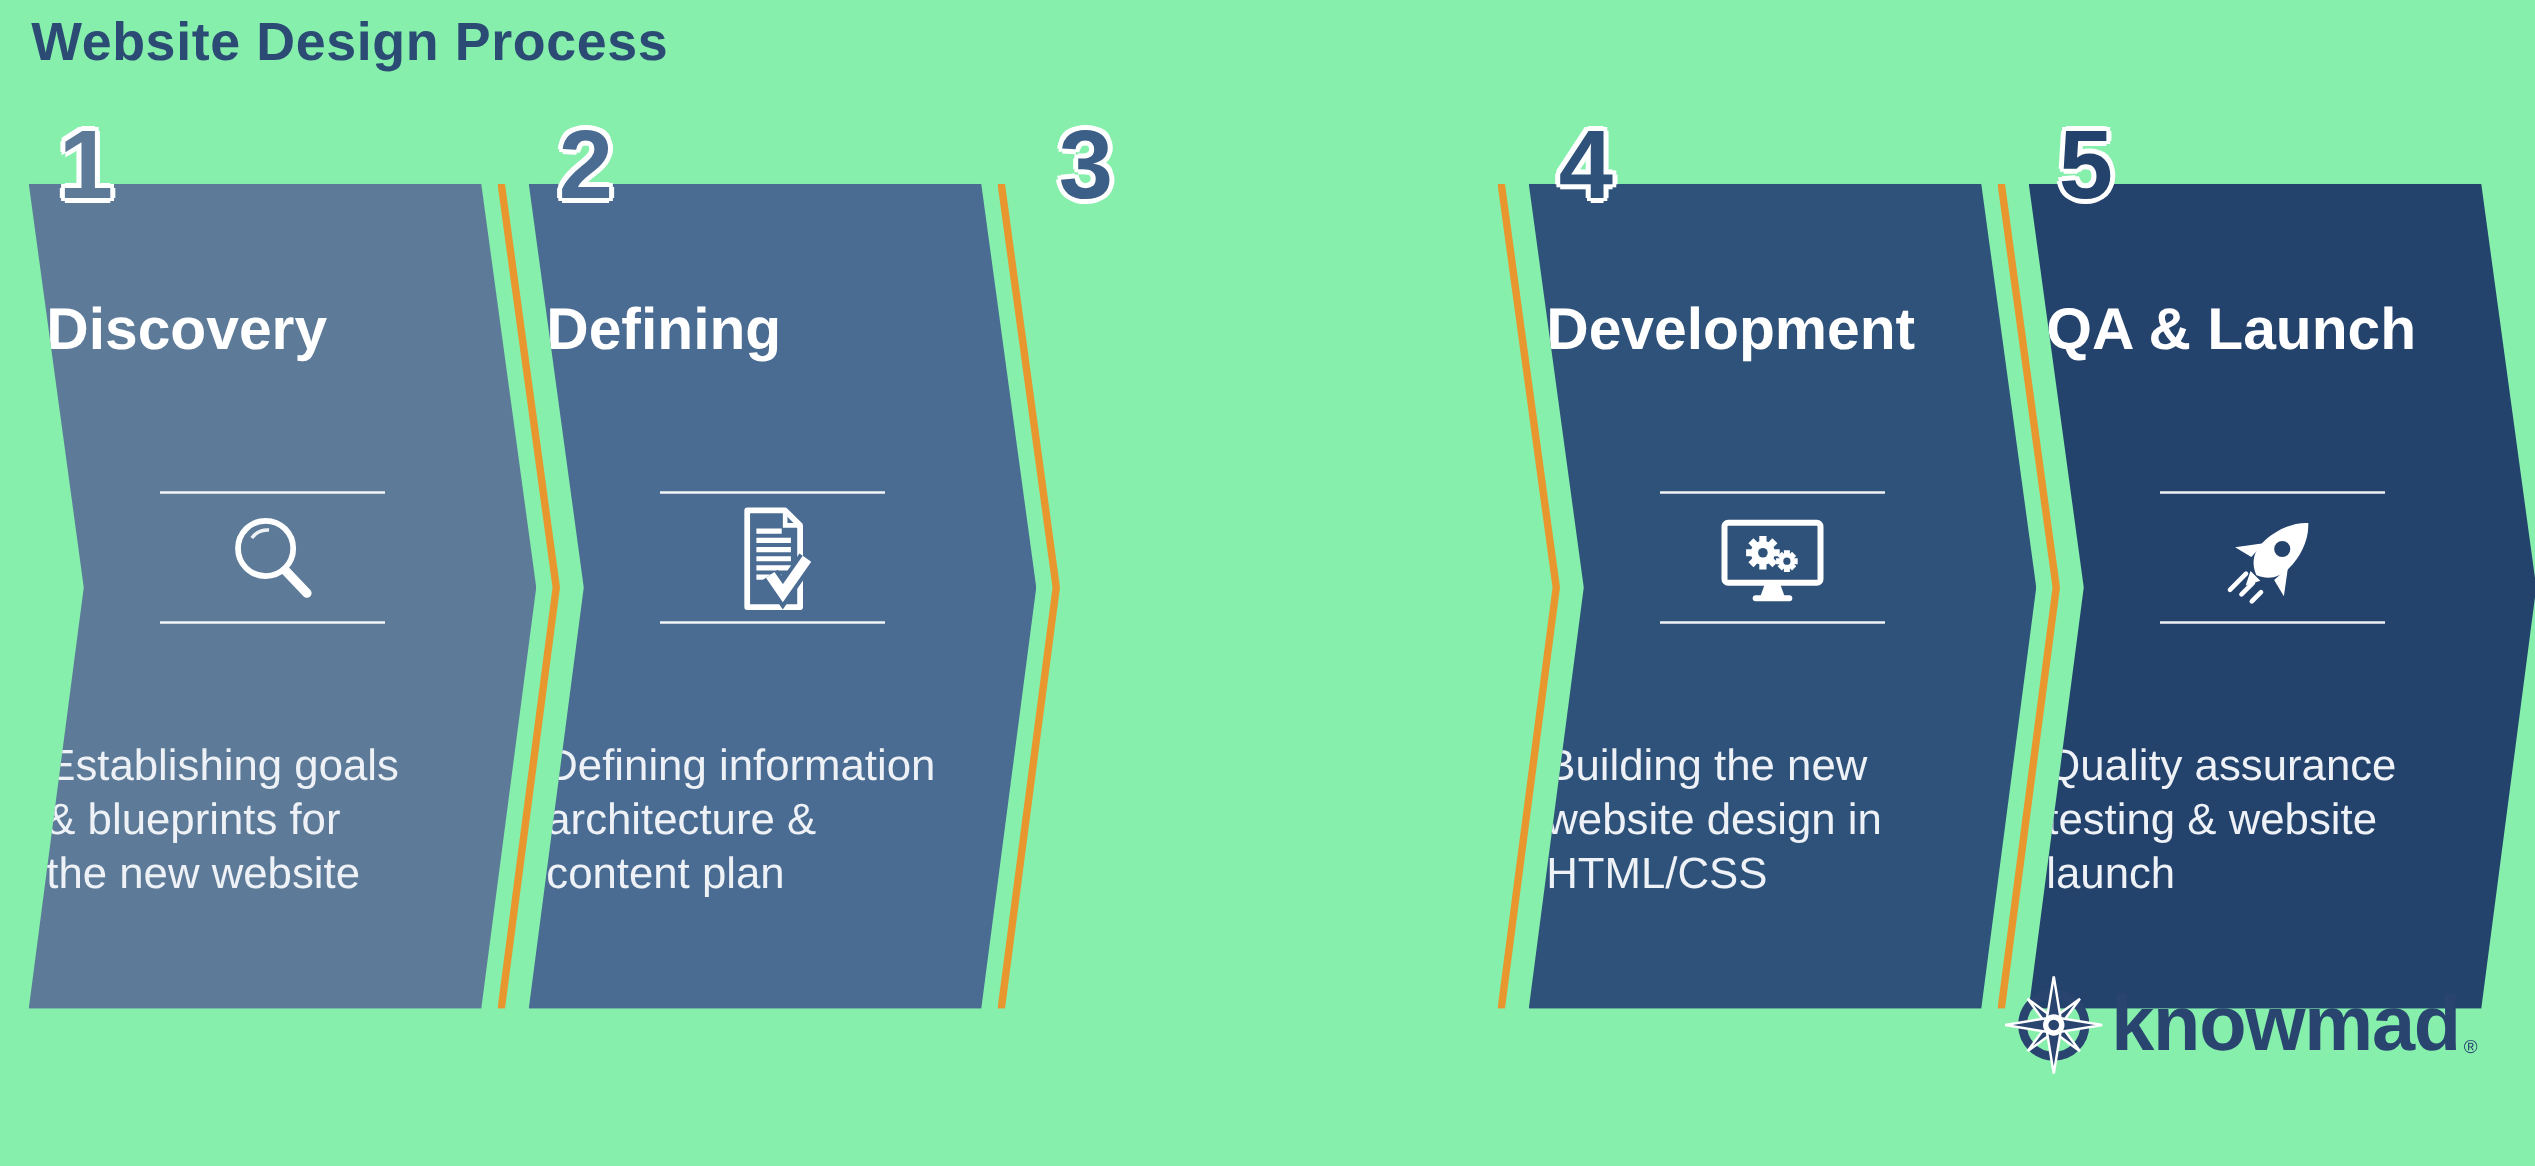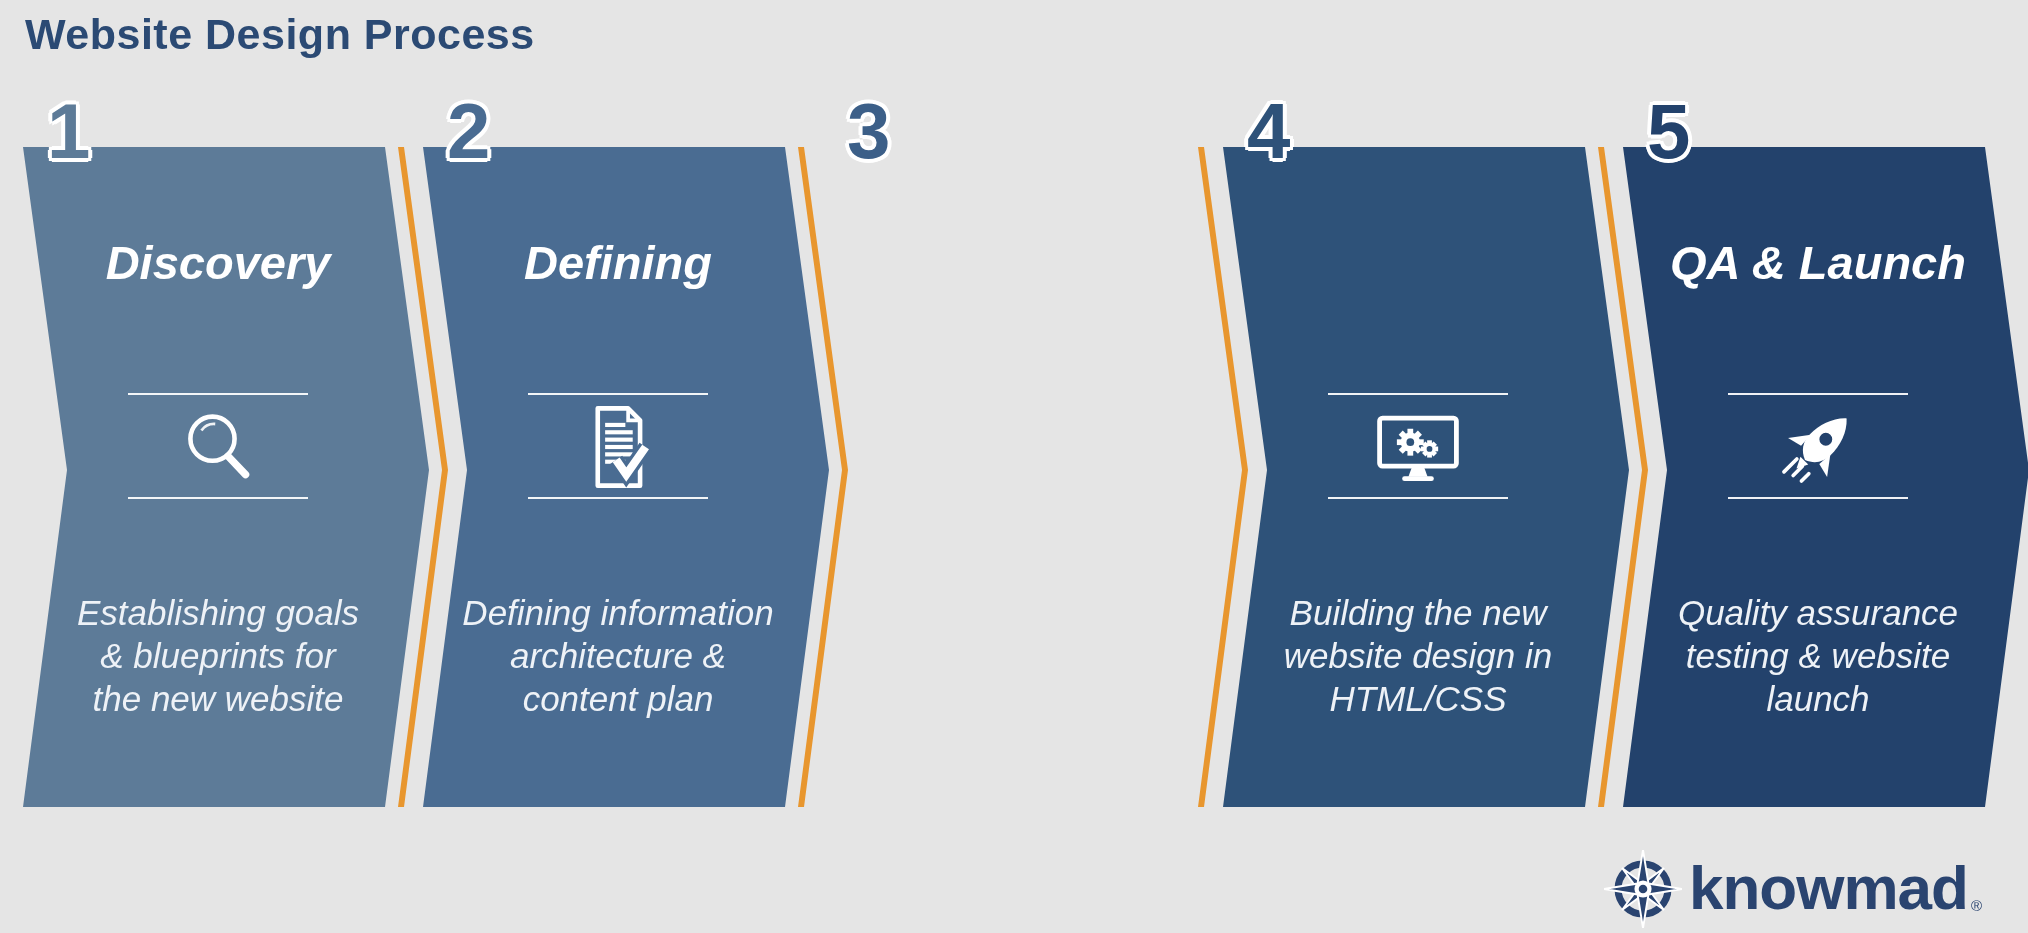--- a/index.html
+++ b/index.html
@@ -1,44 +1,44 @@
 <!DOCTYPE html>
 <html><head>
 <meta charset="utf-8">
 <style>
   html,body{margin:0;padding:0;background:#fff;}
-  .canvas{position:relative;width:2028px;height:933px;background:#e5e5e5;overflow:hidden;
+  .canvas{position:relative;width:2028px;height:933px;background:#86efac;overflow:hidden;
           font-family:"Liberation Sans",sans-serif;}
   .page-title{position:absolute;left:25px;top:10px;font-size:43px;font-weight:bold;
               color:#2b4a74;letter-spacing:.5px;}
   
   .panel{position:absolute;top:147px;width:406px;height:660px;
          clip-path:polygon(0 0,362px 0,406px 323px,362px 660px,0 660px,44px 323px);}
-  .panel .content{position:absolute;left:14px;top:0;width:362px;height:100%;text-align:center;font-style:italic;}
+  .panel .content{position:absolute;left:14px;top:0;width:362px;height:100%;text-align:left;}
   .step-title{position:absolute;top:88px;width:100%;font-size:47px;font-weight:bold;
               color:#ffffff;line-height:56px;}
   .rule{position:absolute;left:50%;transform:translateX(-50%);width:180px;height:2px;
         background:rgba(255,255,255,.93);}
   .rule.r1{top:246px}
   .rule.r2{top:350px}
   .icon-box{position:absolute;top:252px;left:50%;transform:translateX(-50%);
             width:100px;height:95px;display:flex;align-items:center;justify-content:center;}
   .desc{position:absolute;top:444px;width:100%;font-size:35px;line-height:43px;
         color:#eef2f7;white-space:pre-line;font-weight:normal;}
   
   .num{position:absolute;top:92px;z-index:3;font-size:78px;font-weight:bold;line-height:1;
        text-shadow:4px 0 0 #fff,-4px 0 0 #fff,0 4px 0 #fff,0 -4px 0 #fff,
                    3px 3px 0 #fff,-3px 3px 0 #fff,3px -3px 0 #fff,-3px -3px 0 #fff;}
   .n1{left:47px}.n2{left:447px}.n3{left:847px}.n4{left:1247px}.n5{left:1647px}
   
   .stripe{position:absolute;top:147px;width:50px;height:660px;
           clip-path:polygon(0 0,6px 0,50px 323px,6px 660px,0 660px,44px 323px);}
   .s1{left:398px}.s2{left:798px}.s3{left:1198px}.s4{left:1598px}
   
-  .logo{position:absolute;left:1604px;top:848px;display:flex;align-items:flex-end;}
+  .logo{position:absolute;left:1604px;top:780px;display:flex;align-items:center;}
   .logo .brand{font-size:62px;font-weight:bold;letter-spacing:-1px;margin-left:7px;
                color:#2a4470;line-height:80px;}
   .logo .reg{font-size:15px;color:#2a4470;align-self:flex-end;margin:0 0 14px 3px;}
 </style>
 </head>
 <body>
 
 <div class="canvas">
 
   <div class="page-title">Website Design Process</div>
@@ -90,20 +90,21 @@
       <div class="rule r2"></div>
       <div class="desc">Defining information
 architecture &amp;
 content plan</div>
     </div>
   </div>
 
 
   <div class="panel" style="left:1223px;background:#2e5279">
     <div class="content">
+      <div class="step-title">Development</div>
       <div class="rule r1"></div>
       <div class="icon-box">
         <svg viewBox="0 0 100 100" width="96" height="96">
           <rect x="10" y="20" width="80" height="50" rx="3" fill="none" stroke="#fff" stroke-width="5"></rect>
           <g stroke="#fff" stroke-width="6">
             <line x1="42" y1="31" x2="42" y2="59"></line>
             <line x1="28" y1="45" x2="56" y2="45"></line>
             <line x1="32" y1="35" x2="52" y2="55"></line>
             <line x1="52" y1="35" x2="32" y2="55"></line>
           </g>

